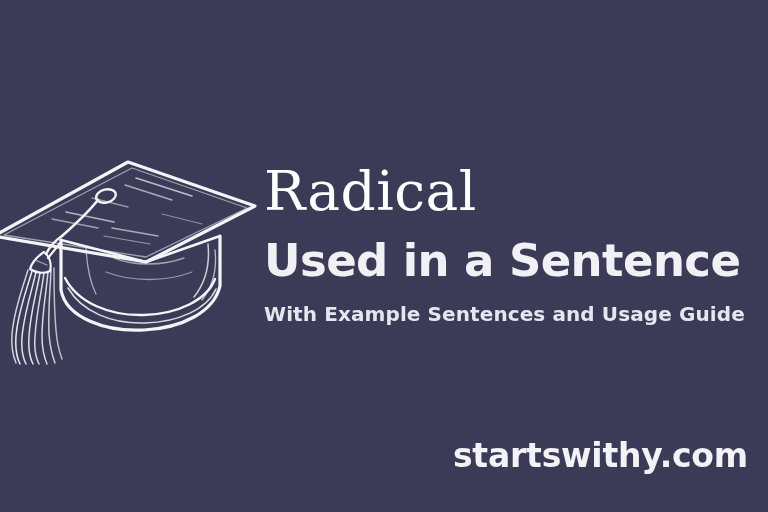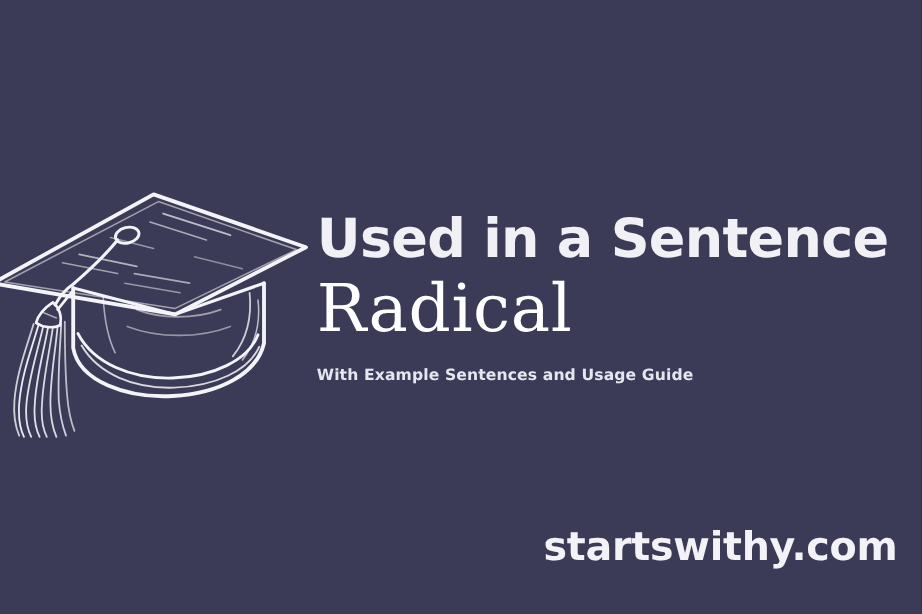--- a/index.html
+++ b/index.html
@@ -56,21 +56,21 @@
     line-height: 54px;
     font-weight: 700;
     color: #f0f0f5;
     letter-spacing: -0.6px;
     margin: 12px 0 0 0;
     white-space: nowrap;
   }
 
   #subtitle {
     font-family: "DejaVu Sans", "Liberation Sans", sans-serif;
-    font-size: 13px;
+    font-size: 20px;
     line-height: 20px;
     font-weight: 600;
     color: #e6e6ef;
     letter-spacing: 0.1px;
     margin: 16px 0 0 0;
     white-space: nowrap;
   }
 
   
   #brand {
@@ -143,20 +143,20 @@
         <path d="M58 133 C55 155 50 175 49 197 C48 210 50 218 53 224" opacity="0.85"></path>
         <path d="M62 132 C60 154 56 174 56 196 C56 209 58 217 61 224" opacity="0.85"></path>
         <path d="M65 130 C64 152 62 172 63 194 C64 207 66 215 69 223" opacity="0.8"></path>
         <path d="M42 130 C36 150 28 170 26 194 C25 208 27 216 30 223" opacity="0.8"></path>
         <path d="M68 128 C68 148 68 168 70 190 C71 203 73 211 76 219" opacity="0.7"></path>
       </g>
     </svg>
   </div>
 
   <div id="text-block">
+    <div id="word-title">Radical</div>
     <div id="headline">Used in a Sentence</div>
-    <div id="word-title">Radical</div>
     <div id="subtitle">With Example Sentences and Usage Guide</div>
   </div>
 
   <div id="brand">startswithy.com</div>
 
 </div>
 
 </body></html>

